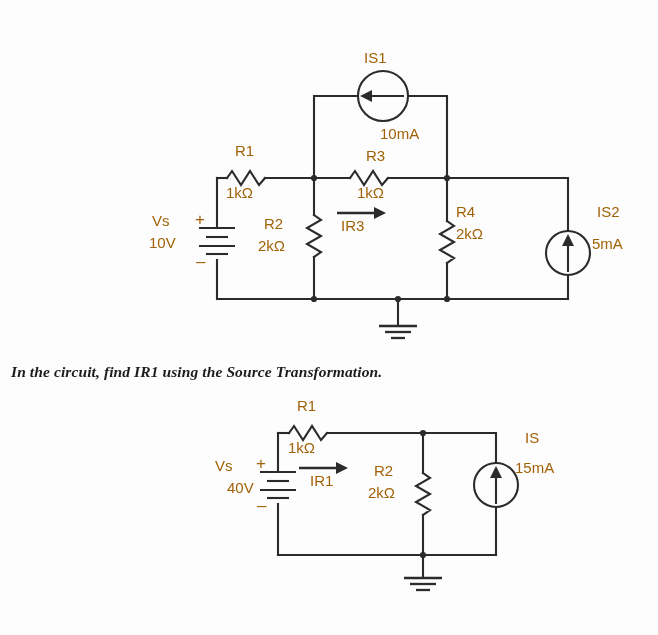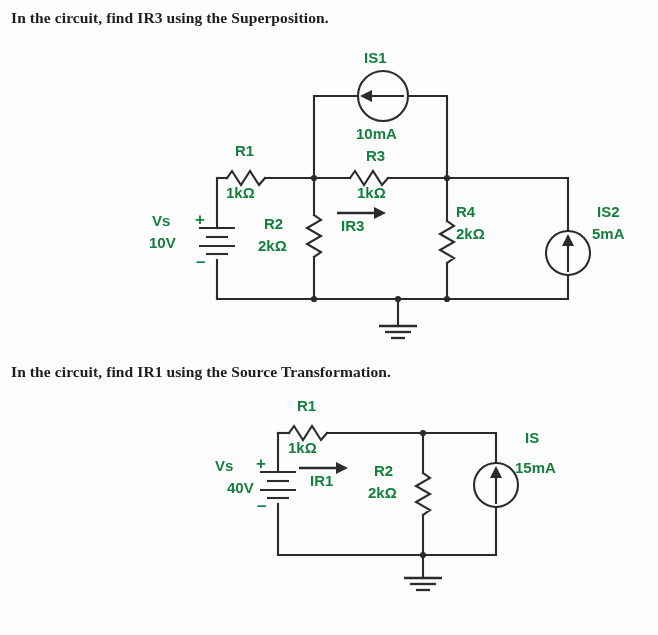--- a/index.html
+++ b/index.html
@@ -23,46 +23,45 @@
   .prompt {
     position: absolute;
     font-family: "Liberation Serif", serif;
     font-weight: bold;
     font-size: 15.5px;
     color: #1d1d1d;
     letter-spacing: 0.1px;
     white-space: nowrap;
   }
   #prompt-1 { left: 11px; top: 9px; }
-  #prompt-2 { left: 11px; top: 363px; }
+  #prompt-2 { left: 11px; top: 363px; font-style: italic; }
 
   .circuit-svg {
     position: absolute;
     left: 0;
     top: 0;
   }
   #circuit-1-wrap { position: absolute; left: 0; top: 38px; width: 658px; height: 310px; }
   #circuit-2-wrap { position: absolute; left: 0; top: 390px; width: 658px; height: 215px; }
 
   .lbl {
     position: absolute;
     font-family: "Liberation Sans", sans-serif;
-    font-weight: bold;
+    font-weight: normal;
     font-size: 15px;
-    color: #15803d;
+    color: #a16207;
     white-space: nowrap;
     line-height: 1.08;
   }
 </style>
 </head>
 <body>
 
 <div class="page">
 
-  <div class="prompt" id="prompt-1">In the circuit, find IR3 using the Superposition.</div>
 
   <div id="circuit-1-wrap">
     <svg class="circuit-svg" width="658" height="310" viewBox="0 0 658 310">
       <g stroke="#2b2b2b" stroke-width="2.1" fill="none" stroke-linecap="square">
 
         <path d="M314,140 L314,58 L358,58"></path>
         <path d="M408,58 L447,58 L447,140"></path>
 
         <path d="M217,140 L227,140"></path>
 
@@ -125,42 +124,42 @@
       </g>
 
       <g stroke="#2b2b2b" stroke-linecap="butt">
         <line x1="379" y1="288" x2="417" y2="288" stroke-width="2.6"></line>
         <line x1="385" y1="294" x2="411" y2="294" stroke-width="2.3"></line>
         <line x1="391" y1="300" x2="405" y2="300" stroke-width="2.3"></line>
       </g>
     </svg>
 
     <div class="lbl" style="left:364px; top:12px;">IS1</div>
-    <div class="lbl" style="left:356px; top:88px;">10mA</div>
+    <div class="lbl" style="left:380px; top:88px;">10mA</div>
 
     <div class="lbl" style="left:235px; top:105px;">R1</div>
     <div class="lbl" style="left:226px; top:147px;">1kΩ</div>
 
     <div class="lbl" style="left:366px; top:110px;">R3</div>
     <div class="lbl" style="left:357px; top:147px;">1kΩ</div>
     <div class="lbl" style="left:341px; top:180px;text-align:right;">IR3</div>
 
     <div class="lbl" style="left:264px; top:178px;">R2</div>
     <div class="lbl" style="left:258px; top:200px;">2kΩ</div>
 
     <div class="lbl" style="left:456px; top:166px;">R4</div>
     <div class="lbl" style="left:456px; top:188px;">2kΩ</div>
 
     <div class="lbl" style="left:152px; top:175px;">Vs</div>
     <div class="lbl" style="left:149px; top:197px;">10V</div>
     <div class="lbl" style="left:195px; top:173px; font-size:17px;">+</div>
     <div class="lbl" style="left:196px; top:215px; font-size:17px;">–</div>
 
     <div class="lbl" style="left:597px; top:166px;">IS2</div>
-    <div class="lbl" style="left:592px; top:188px;">5mA</div>
+    <div class="lbl" style="left:592px; top:198px;">5mA</div>
   </div>
 
   <div class="prompt" id="prompt-2">In the circuit, find IR1 using the Source Transformation.</div>
 
   <div id="circuit-2-wrap">
     <svg class="circuit-svg" width="658" height="215" viewBox="0 0 658 215">
       <g stroke="#2b2b2b" stroke-width="2.1" fill="none" stroke-linecap="square">
 
         <path d="M278,43 L289,43"></path>
         <path d="M289,43 L294,36 L303,50 L312,36 L321,50 L327,43"></path>

